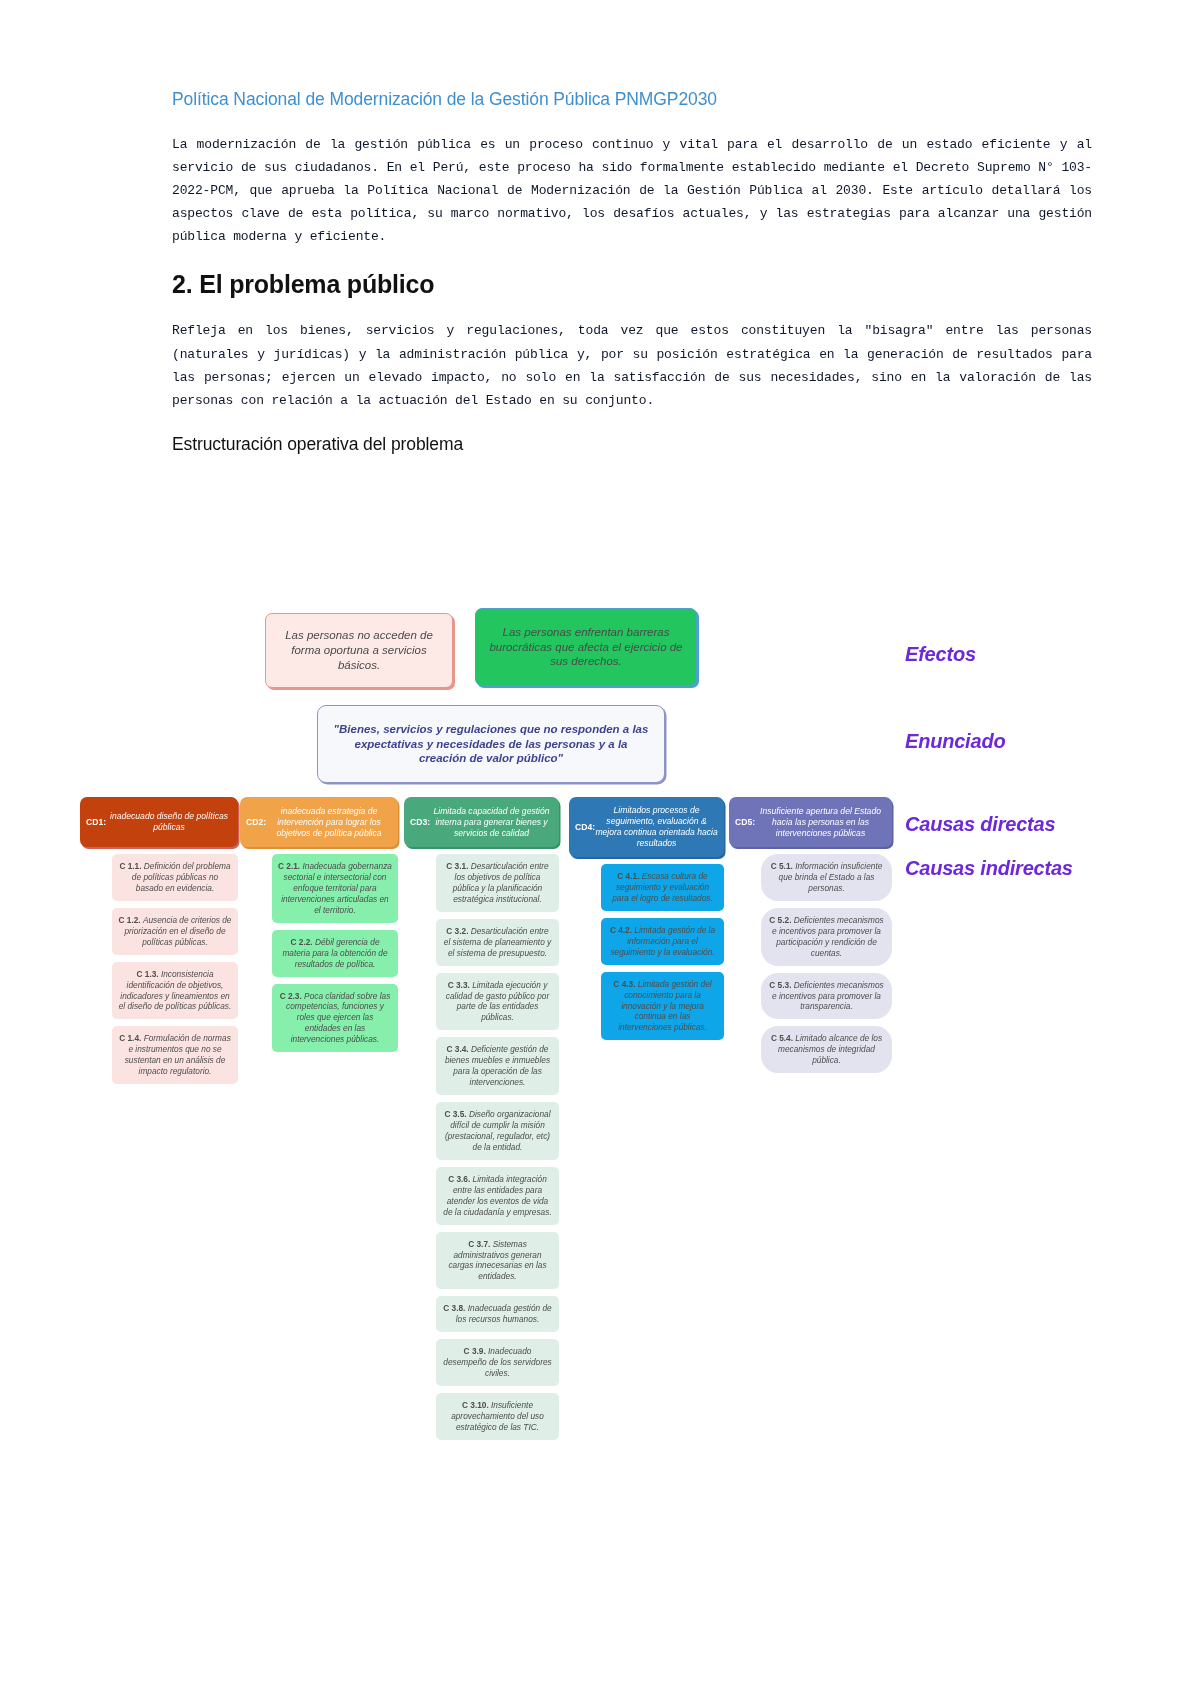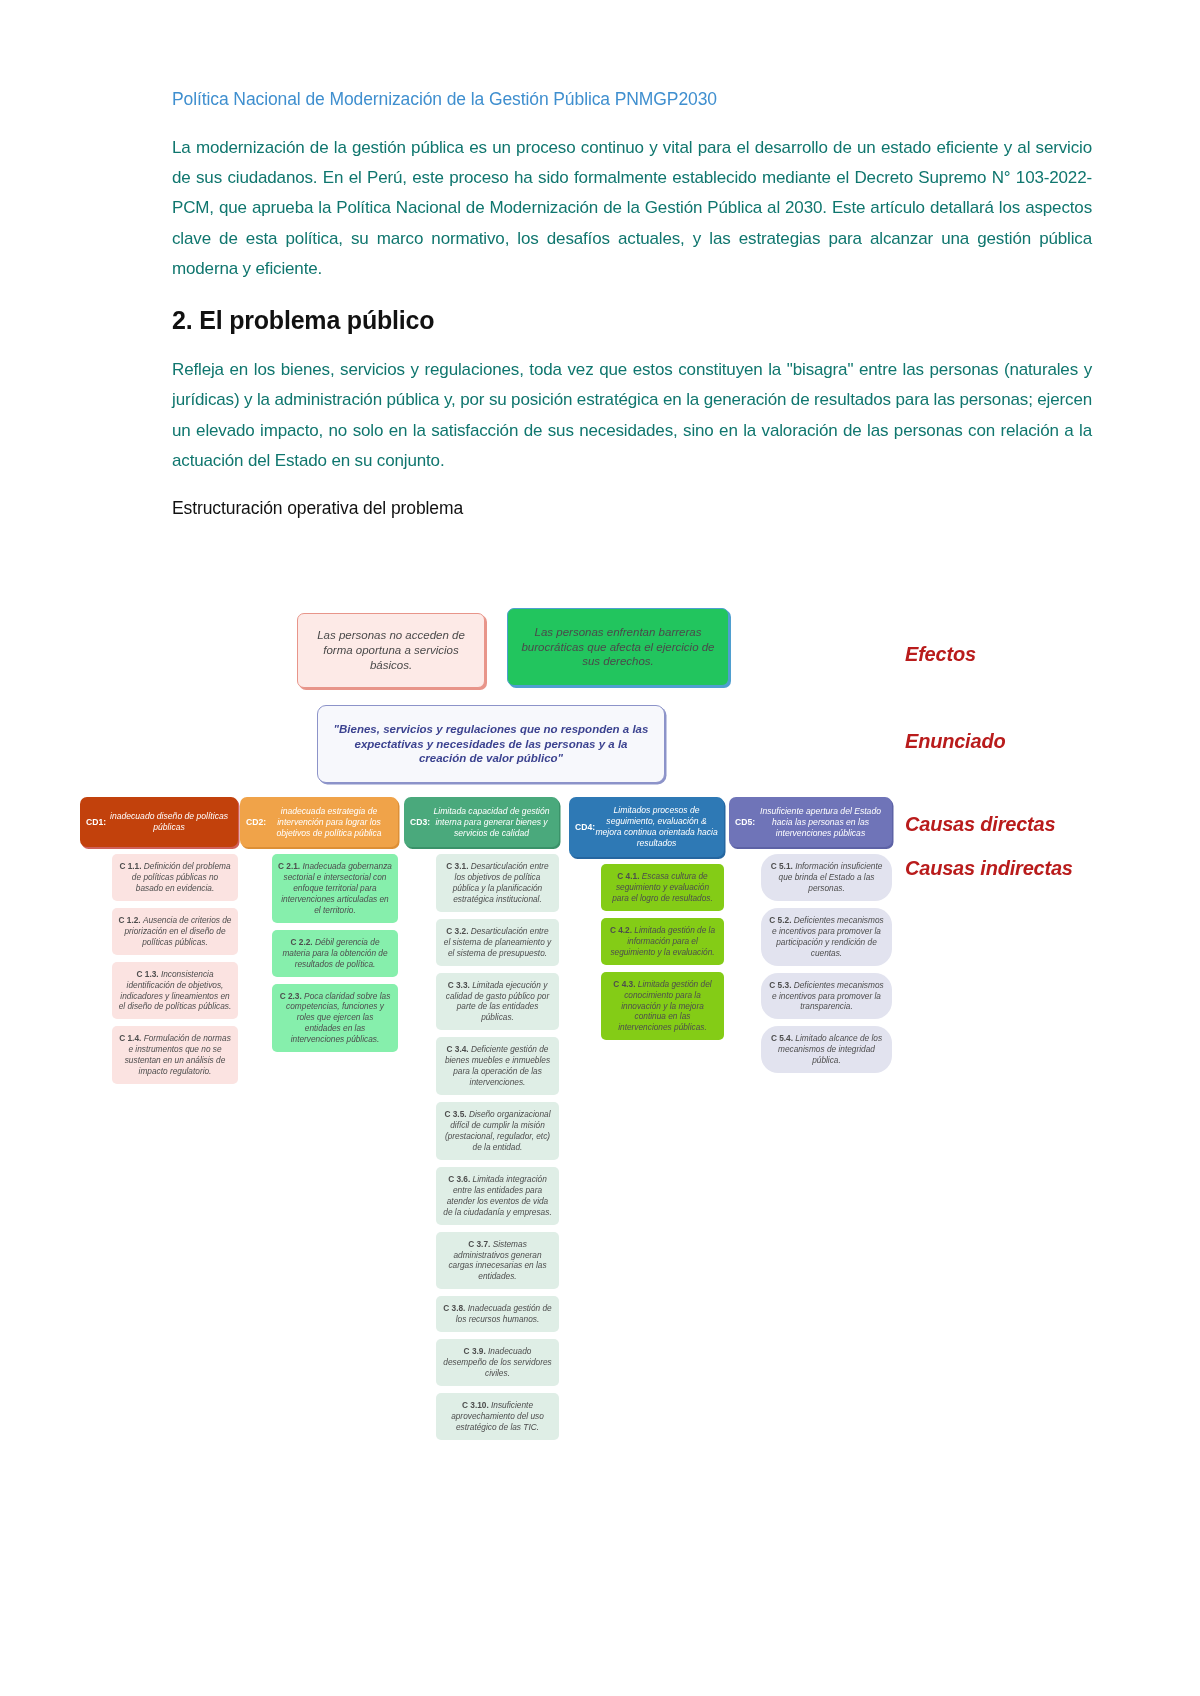--- a/index.html
+++ b/index.html
@@ -33,26 +33,27 @@
   
   .doc-title {
     font-size: 17.5px;
     color: #3f8fcf;
     letter-spacing: -0.1px;
     margin: 0 0 22px 0;
     font-weight: 400;
     line-height: 1.3;
   }
   .body-par {
-    font-size: 17px;
+    font-size: 13px;
     line-height: 1.78;
     text-align: justify;
     margin: 0 0 22px 0;
-    color: #0f766e;
+    color: #0f172a;
     letter-spacing: -0.15px;
+    font-family: Liberation Mono, monospace;
   }
   .section-heading {
     font-size: 25px;
     font-weight: 700;
     margin: 0 0 20px 0;
     color: #111;
     letter-spacing: -0.2px;
   }
   .sub-heading {
     font-size: 17.5px;
@@ -82,21 +83,20 @@
     line-height: 1.3;
   }
 
   
   .effect-box {
     font-size: 11.5px;
     padding: 19px 12px;
     color: #4a4a4a;
     border-width: 1.6px;
     border-style: solid;
-    margin-left: 32px;
   }
   .effect-a {
     left: 253px; top: 28px; width: 188px; height: 75px;
     background: #fdeae7;
     border-color: #e8958a;
     box-shadow: 2px 2px 0 0 #e8958a;
   }
   .effect-b {
     left: 463px; top: 23px; width: 222px; height: 78px;
     background: #22c55e;
@@ -115,21 +115,21 @@
     font-weight: 700;
     padding: 8px 14px;
     box-shadow: 1.5px 1.5px 0 0 #8c93c9;
   }
 
   
   .side-label {
     position: absolute;
     font-style: italic;
     font-weight: 700;
-    color: #b91c1c;
+    color: #6d28d9;
     font-size: 20px;
     letter-spacing: -0.2px;
     white-space: nowrap;
   }
   .lbl-efectos   { left: 893px; top: 58px; }
   .lbl-enunciado { left: 893px; top: 145px; }
   .lbl-cdirectas { left: 893px; top: 228px; }
   .lbl-cindirect { left: 893px; top: 272px; }
 
   
@@ -179,21 +179,21 @@
   .cause-item b { font-style: normal; font-weight: 700; }
 
   
   .c1 .col-head   { background: #c2410c; box-shadow: 1.5px 2px 0 0 #d0605a; }
   .c1 .cause-item { background: #fbe3e1; }
   .c2 .col-head   { background: #f0a349; box-shadow: 1.5px 2px 0 0 #dd8f36; }
   .c2 .cause-item { background: #86efac; }
   .c3 .col-head   { background: #4aa97c; box-shadow: 1.5px 2px 0 0 #3a9269; }
   .c3 .cause-item { background: #dfeee6; }
   .c4 .col-head   { background: #2e79b5; box-shadow: 1.5px 2px 0 0 #2566a0; }
-  .c4 .cause-item { background: #84cc16; }
+  .c4 .cause-item { background: #0ea5e9; }
   .c5 .col-head   { background: #6f74b8; box-shadow: 1.5px 2px 0 0 #5d62a5; }
   .c5 .cause-item { background: #e2e3ef; border-radius: 17px; }
 </style>
 </head>
 <body>
 
 <div class="page">
 
   <div class="content">
 

